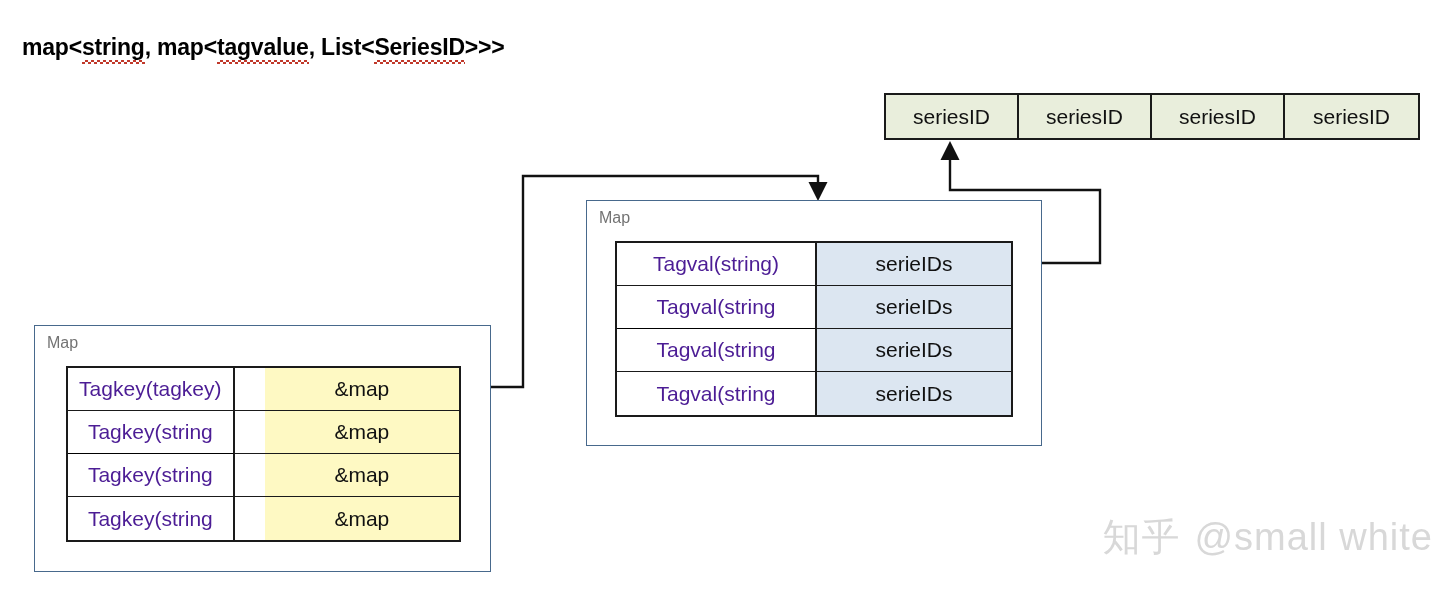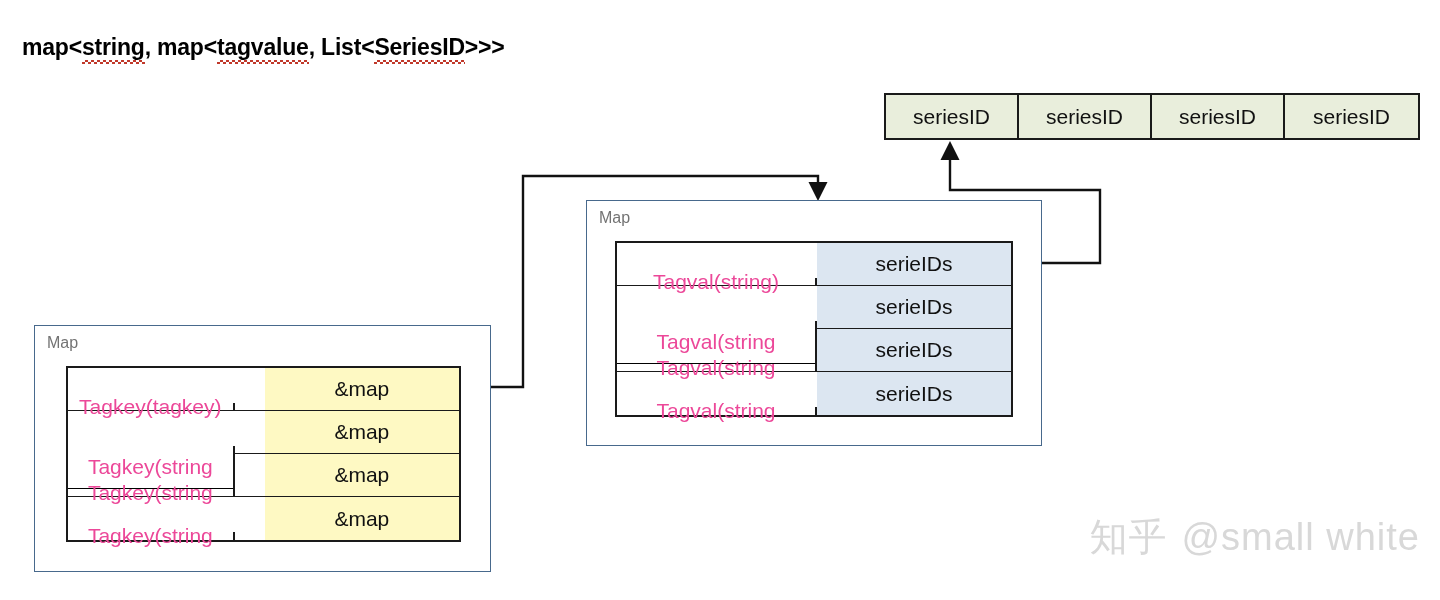--- a/index.html
+++ b/index.html
@@ -114,24 +114,23 @@
     border-bottom: 3px solid #000000;
     margin-bottom: -1.5px;
     height: 44.5px;
   }
   .kv-key {
     display: flex;
     align-items: center;
     justify-content: center;
     box-sizing: border-box;
     font-size: 21px;
-    color: #ec4899;
+    color: #4c1d95;
     background: #ffffff;
     border-right: 2px solid #1a1a1a;
-    margin-top: 35px;
   }
   .kv-val {
     display: flex;
     align-items: center;
     justify-content: center;
     box-sizing: border-box;
     font-size: 21px;
     color: #111;
   }
 
@@ -141,21 +140,21 @@
   #tagkey-table .kv-val { width: 229px; background: #fef9c3; margin-left: 30px; }
 
   
   #tagval-table { left: 615px; top: 241px; width: 398px; }
   #tagval-table .kv-key { width: 200px; }
   #tagval-table .kv-val { width: 194px; background: #dce6f1; }
 
   
   .watermark {
     position: absolute;
-    right: 20px;
+    right: 7px;
     top: 512px;
     font-size: 38px;
     color: #d8d8d8;
     letter-spacing: 1px;
     white-space: nowrap;
     user-select: none;
   }
   .watermark .wm-cn { margin-right: 14px; }
 </style>
 </head>

